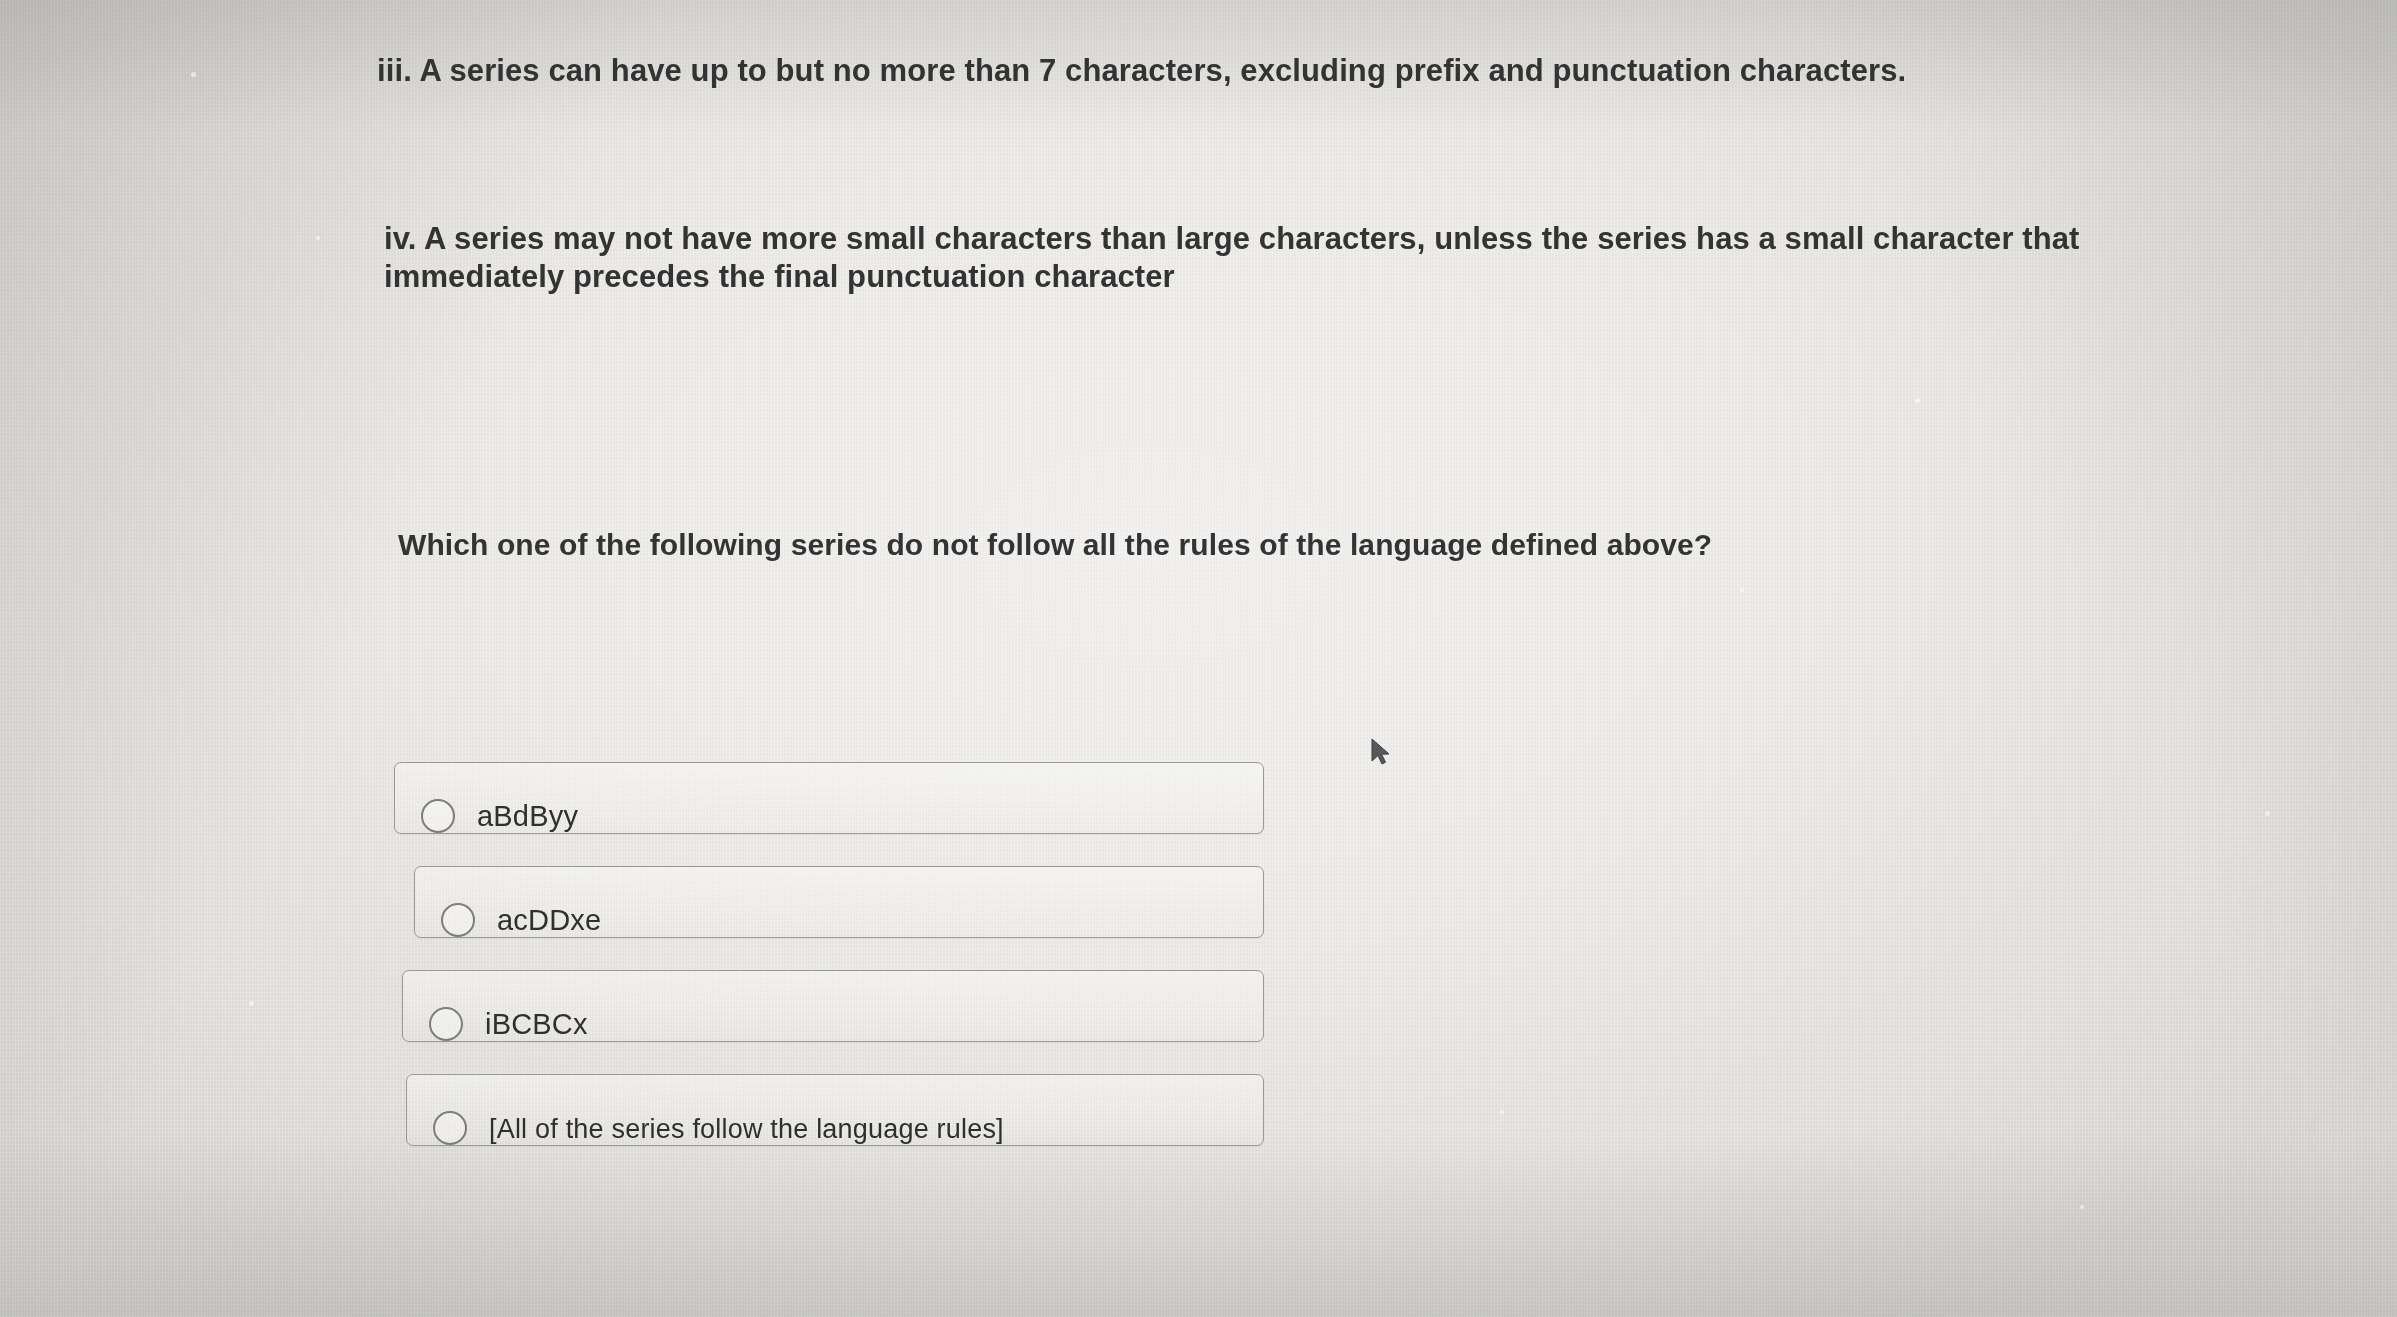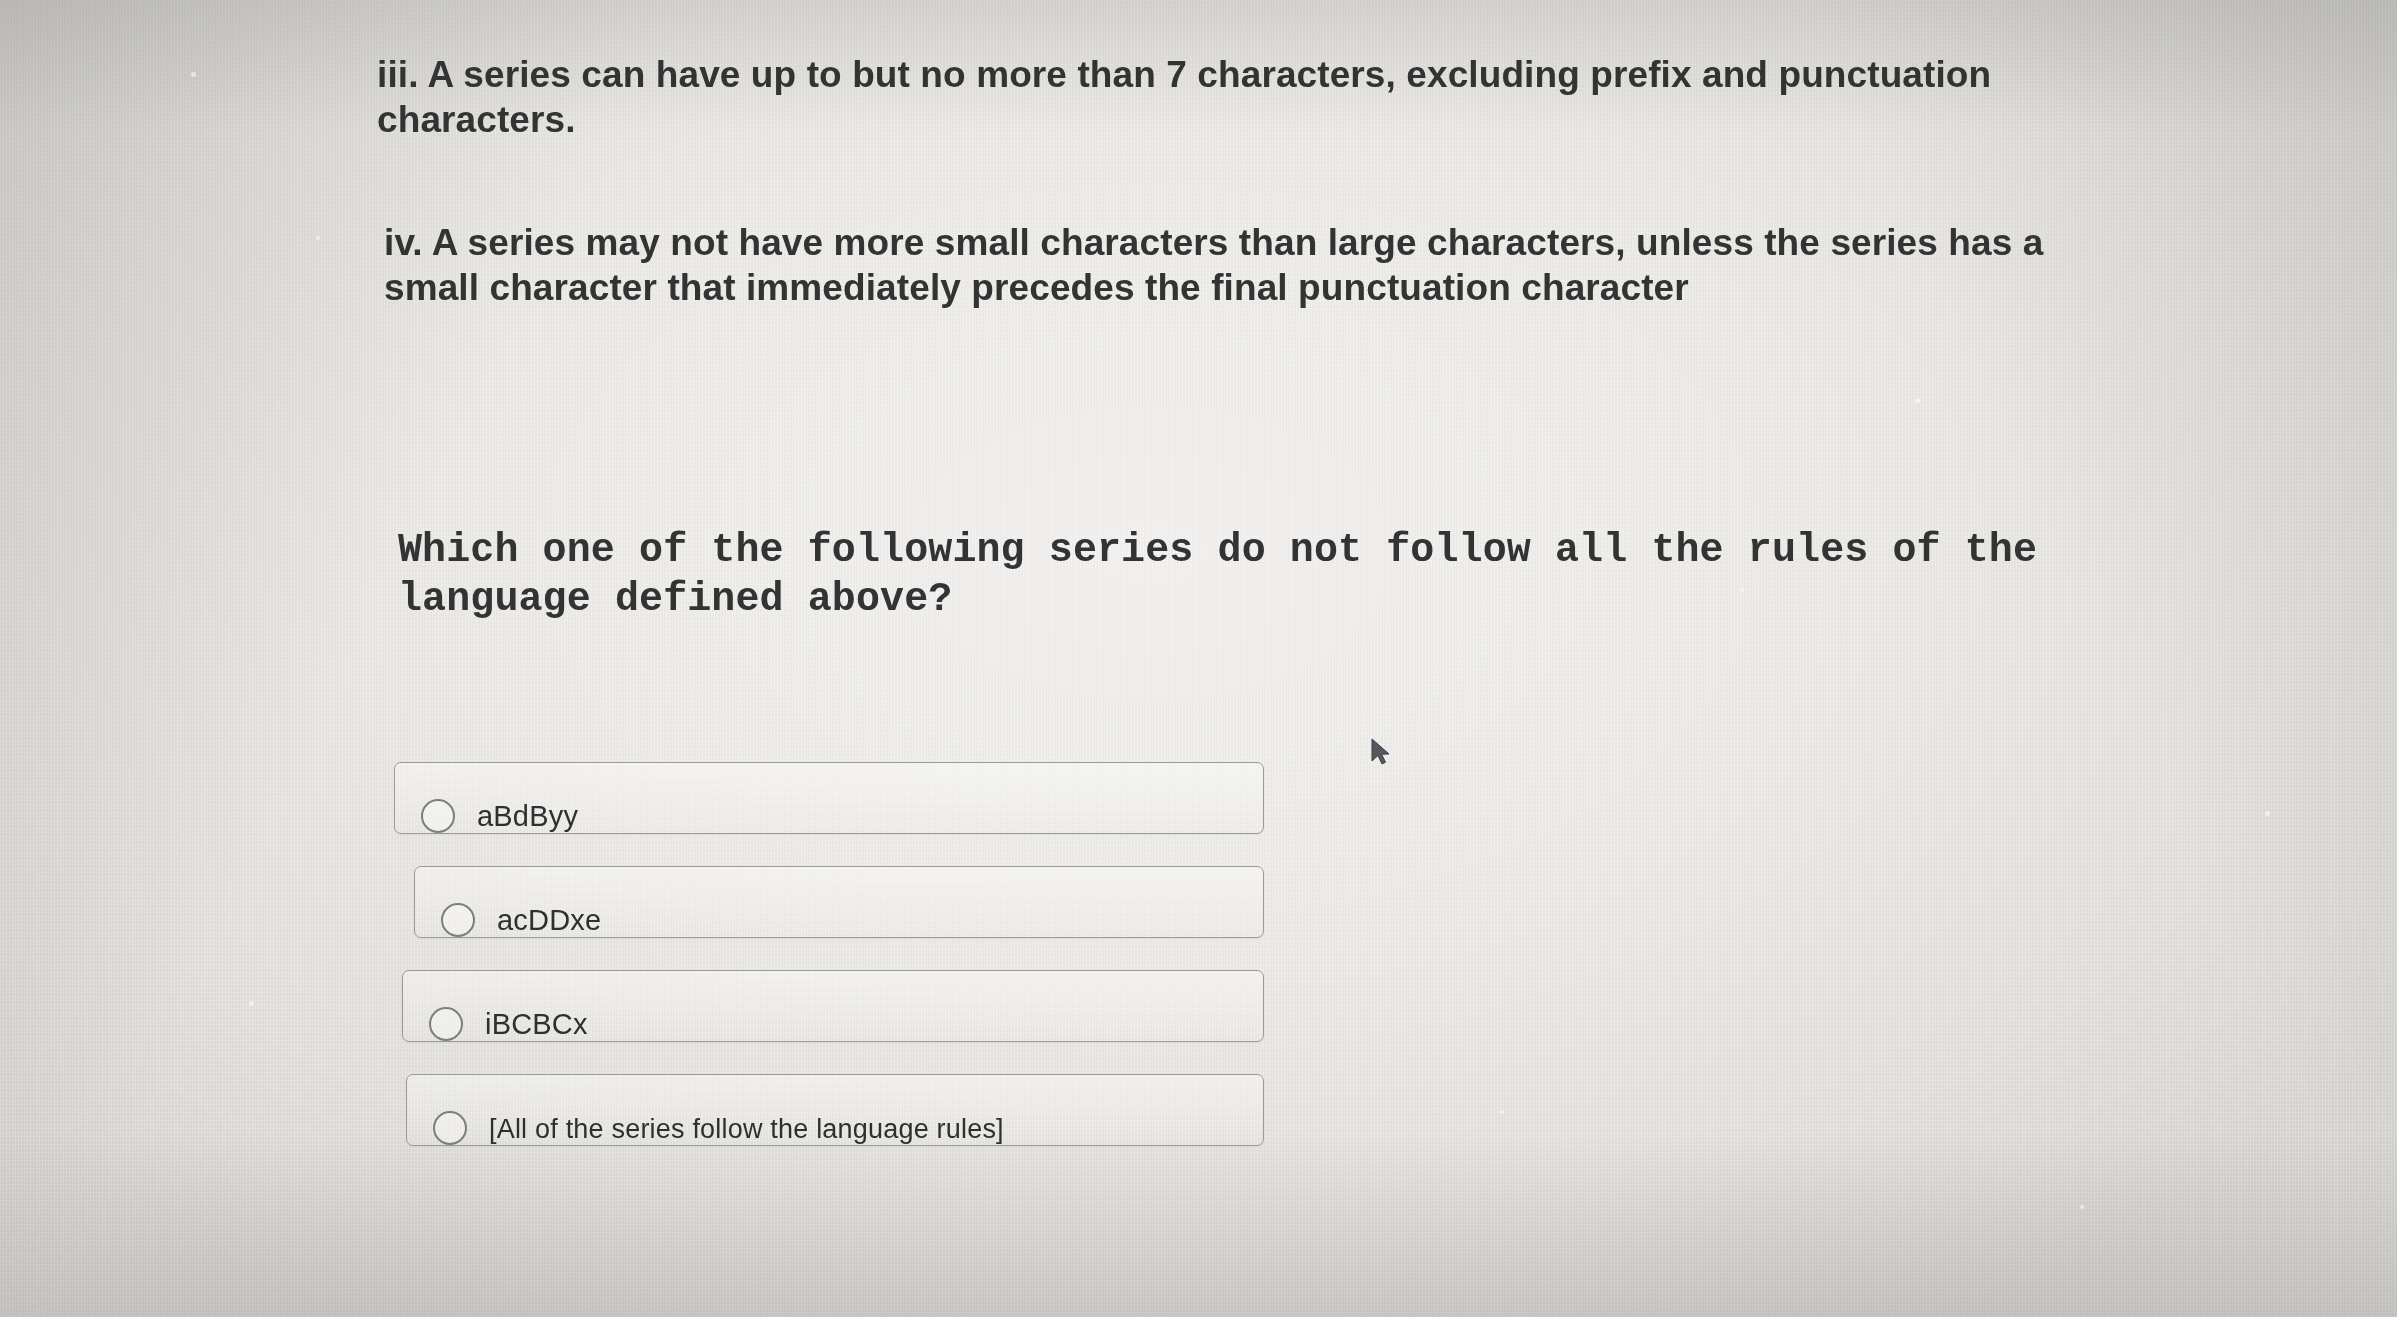--- a/index.html
+++ b/index.html
@@ -61,43 +61,42 @@
     overflow: hidden;
     color: #3a3a3a;
     font-size: 30px;
     font-weight: bold;
     letter-spacing: 0.2px;
   }
 
   .para {
     position: absolute;
     color: #333333;
-    font-size: 37px;
+    font-size: 31px;
     font-weight: bold;
     line-height: 1.22;
     letter-spacing: 0.1px;
     text-rendering: optimizeLegibility;
   }
 
   #para-iii {
     left: 377px;
     top: 52px;
     width: 1735px;
   }
   #para-iv {
     left: 384px;
     top: 220px;
     width: 1740px;
   }
   #question {
     left: 398px;
     top: 527px;
     width: 1640px;
-    font-size: 40px;
-    font-family: Liberation Mono, monospace;
+    font-size: 30px;
   }
 
   .options {
     position: absolute;
     left: 394px;
     top: 762px;
     width: 870px;
   }
 
   .option {

